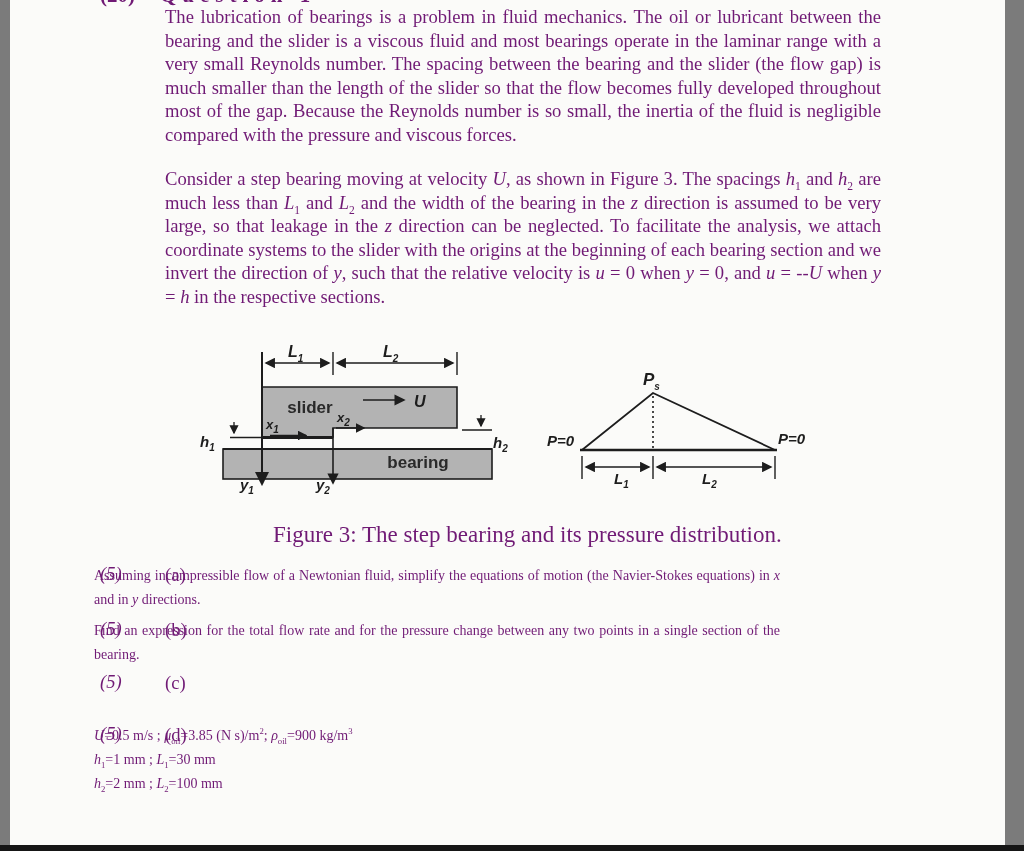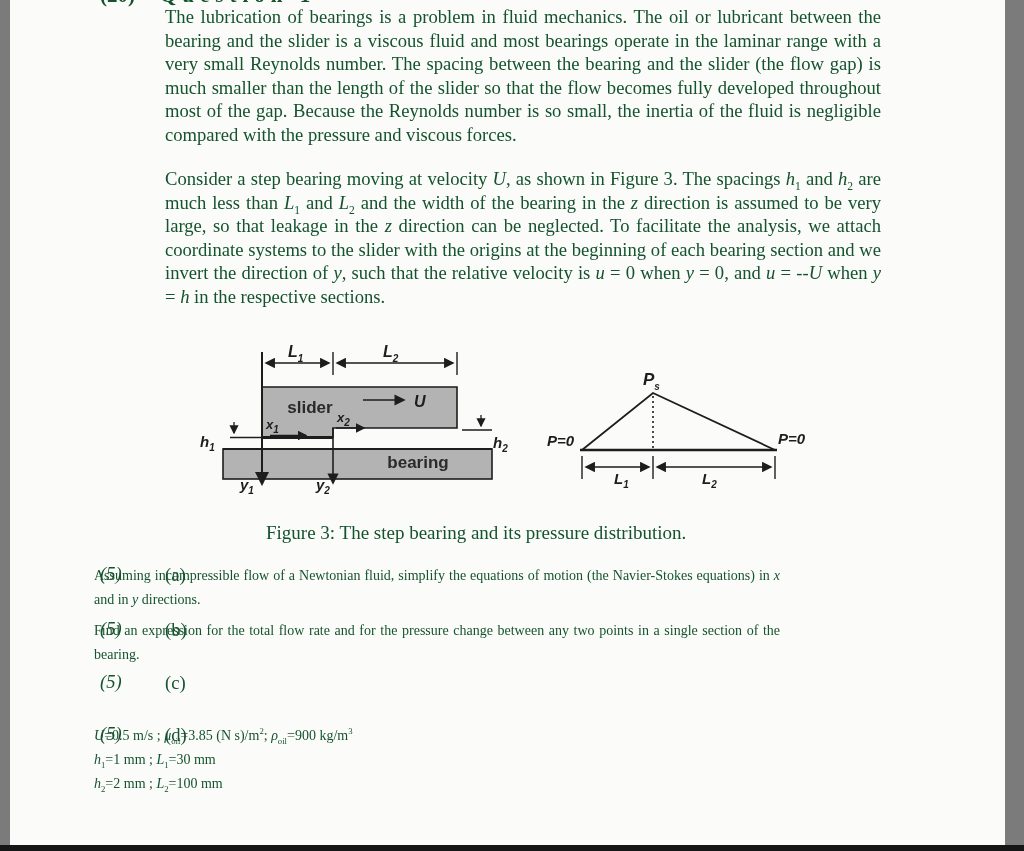--- a/index.html
+++ b/index.html
@@ -6,38 +6,38 @@
   .scan{
     position:relative;
     width:1024px;height:851px;
     background:#7b7b7b;
     overflow:hidden;
     font-family:"Liberation Serif", serif;
   }
   .bottom-strip{position:absolute;left:0;bottom:0;width:100%;height:6px;background:#161616;}
   .page{
     position:absolute;left:10px;right:19px;top:0;bottom:6px;
-    background:#fbfbf9;color:#14532d;
+    background:#fbfbf9;color:#701a75;
   }
   .clipped-header{position:absolute;top:0;left:0;width:500px;height:9px;overflow:hidden;}
   .clipped-header span{
     position:absolute;top:-15px;font-weight:bold;font-size:21px;line-height:21px;white-space:pre;
   }
   .clipped-header .hp{left:90px;}
   .clipped-header .ht{left:150px;letter-spacing:6px;}
   .bodytext{
     position:absolute;left:155px;top:5px;width:716px;
     font-size:18.6px;line-height:23.5px;text-align:justify;
   }
   .bodytext p{margin:0;}
   .bodytext p + p{margin-top:21px;}
   i.m{font-style:italic;font-family:"Liberation Serif",serif;}
   sub{font-size:0.62em;line-height:0;}
   sup{font-size:0.62em;line-height:0;}
-  .caption{position:absolute;left:256px;top:522px;font-size:19px;}
+  .caption{position:absolute;left:263px;top:522px;font-size:23px;}
   .item{position:absolute;left:0;width:100%;}
   .item .pts{position:absolute;left:90px;top:0;font-style:italic;font-size:18.5px;}
   .item .lbl{position:absolute;left:155px;top:0;font-size:18.6px;}
   .item .txt{margin-left:84px;width:686px;font-size:14px;line-height:24px;text-align:justify;}
   .item .txt .cond{text-align:left;}
   .it-a{top:564px;} .it-b{top:619px;} .it-c{top:672px;} .it-d{top:724px;}
   
   svg.figure{position:absolute;left:180px;top:328px;width:640px;height:175px;}
   svg .ln{stroke:#1d1d1d;fill:none;}
   svg .fm{font-family:"Liberation Sans",sans-serif;font-weight:bold;font-style:italic;fill:#1d1d1d;}

